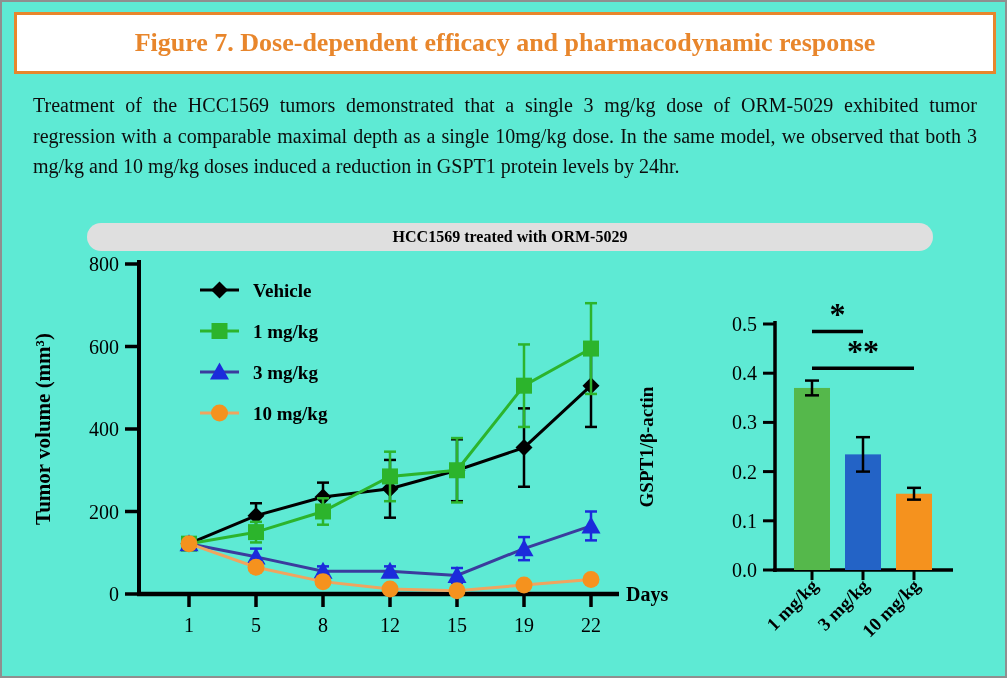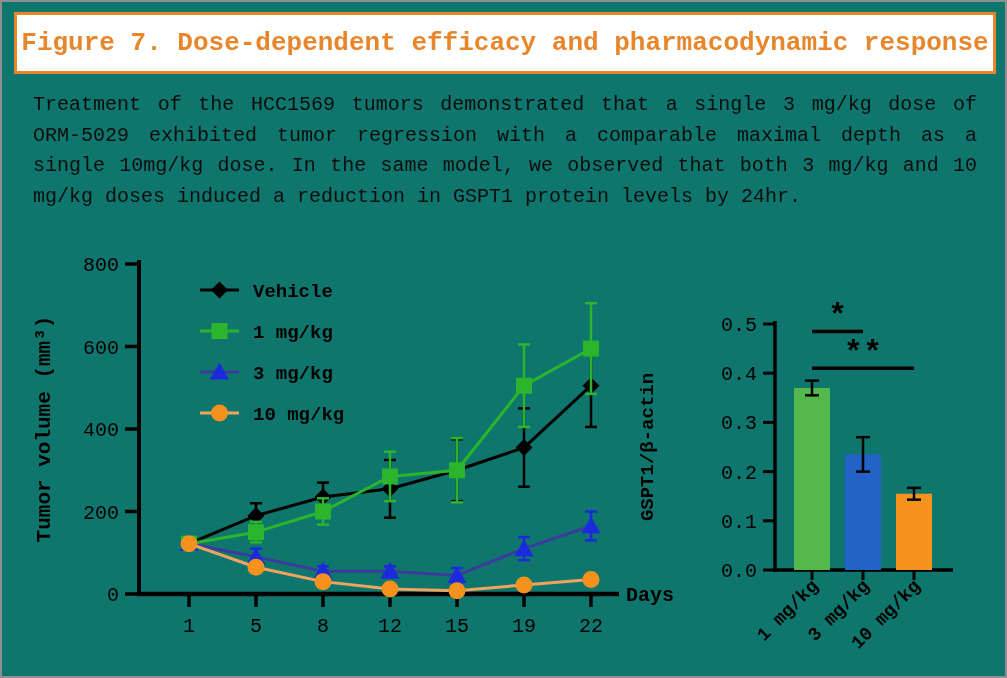--- a/index.html
+++ b/index.html
@@ -1,19 +1,19 @@
 <!DOCTYPE html>
 <html><head>
 <meta charset="utf-8">
 <style>
   html,body { margin:0; padding:0; background:#ffffff; }
   .canvas {
-    position:relative; width:1007px; height:678px; background:#0f766e;
+    position:relative; width:1007px; height:678px; background:#5eead4;
     border:2px solid #8F8F8F; box-sizing:border-box; overflow:hidden;
-    font-family:Liberation Mono, monospace;
+    font-family:Liberation Serif, serif;
   }
   .title-box {
     position:absolute; left:12px; top:10px; width:982px; height:62px;
     border:3px solid #E8862C; box-sizing:border-box;
     display:flex; align-items:center; justify-content:center; background:#fff;
   }
   .title-box span { color:#E8862C; font-weight:bold; font-size:26px; white-space:nowrap; }
   .description {
     position:absolute; left:31px; top:88px; width:944px; margin:0;
     font-size:20px; line-height:30.5px; color:#0d0d0d; text-align:justify;
@@ -28,20 +28,23 @@
   svg.charts text { fill:#000; }
 </style>
 </head>
 <body>
 
 <div class="canvas">
   <div class="title-box">
     <span>Figure 7. Dose-dependent efficacy and pharmacodynamic response</span>
   </div>
   <p class="description">Treatment of the HCC1569 tumors demonstrated that a single 3 mg/kg dose of ORM-5029 exhibited tumor regression with a comparable maximal depth as a single 10mg/kg dose. In the same model, we observed that both 3 mg/kg and 10 mg/kg doses induced a reduction in GSPT1 protein levels by 24hr.</p>
+  <div class="chart-header">
+    <span>HCC1569 treated with ORM-5029</span>
+  </div>
   <svg id="charts-svg" class="charts" width="1007" height="678" viewBox="0 0 1007 678">
       <g>
         <line x1="137" y1="258" x2="137" y2="594" stroke="#000" stroke-width="4"></line>
         <line x1="135" y1="592" x2="617" y2="592" stroke="#000" stroke-width="4.5"></line>
         <line x1="123" y1="592" x2="137" y2="592" stroke="#000" stroke-width="3.5"></line>
         <text x="117" y="599" text-anchor="end" font-size="20">0</text>
         <line x1="123" y1="509.5" x2="137" y2="509.5" stroke="#000" stroke-width="3.5"></line>
         <text x="117" y="516.5" text-anchor="end" font-size="20">200</text>
         <line x1="123" y1="427" x2="137" y2="427" stroke="#000" stroke-width="3.5"></line>
         <text x="117" y="434" text-anchor="end" font-size="20">400</text>

